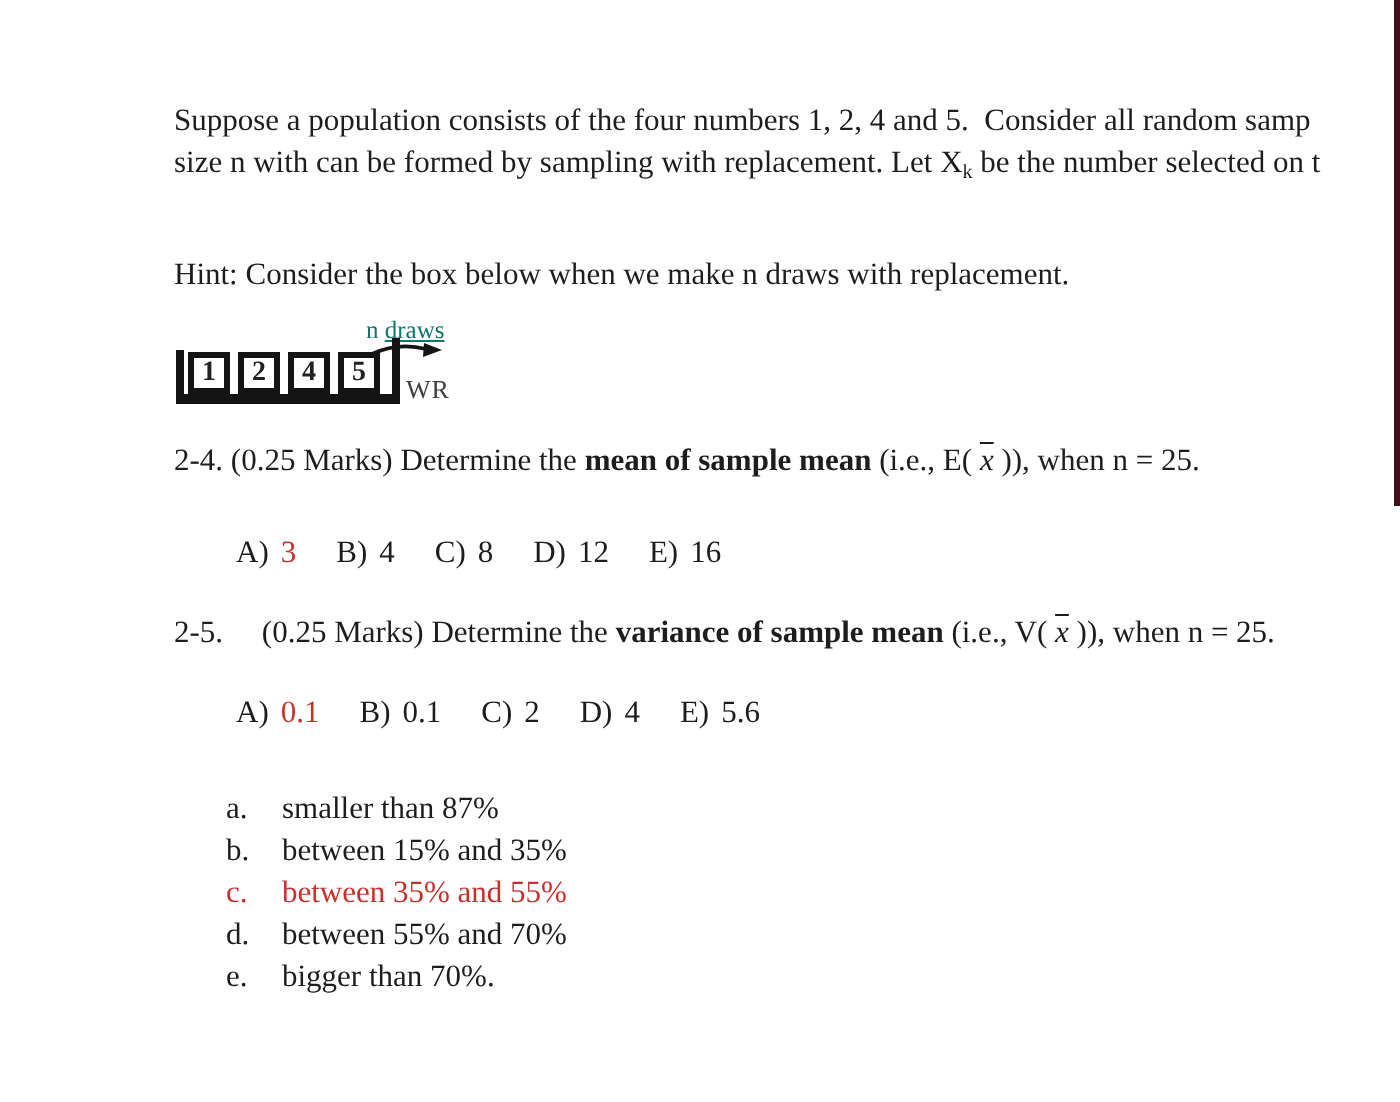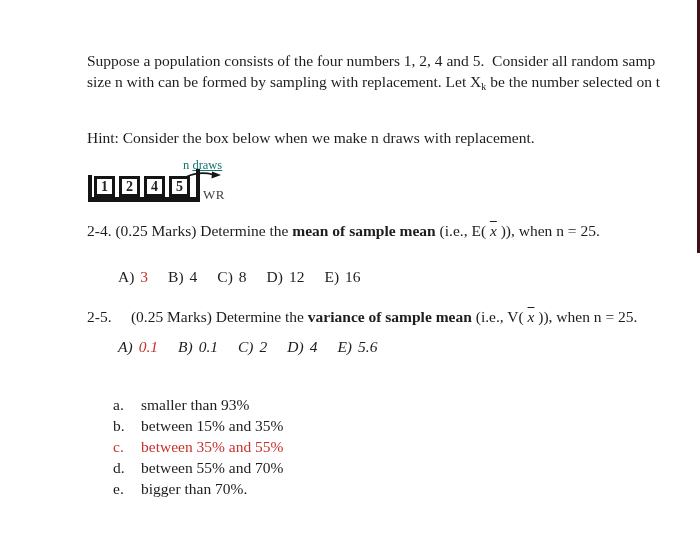--- a/index.html
+++ b/index.html
@@ -26,21 +26,21 @@
   .red{color:var(--red);}
   .sub{font-size:10px;vertical-align:-3px;}
   .xbar{font-style:italic;text-decoration:overline;}
 
   .b-header{top:18px;}
   .b-para{top:50px;line-height:21px;}
   .b-hint{top:129px;text-align:right;}
   .b-q24{top:222px;}
   .b-a24{top:252px;}
   .b-q25{top:288px;margin-top:20px;}
-  .b-a25{top:322px;font-style:italic;}
+  .b-a25{top:332px;}
   .b-q26{top:358px;}
   .b-choices{top:394px;}
 
   
   .mc{display:flex;gap:20px;padding-left:31px;margin-top:16px;}
   .mc-option{white-space:pre;}
   .mc-value{margin-left:6px;}
 
   
   .opt-row{display:flex;line-height:21px;}
@@ -111,21 +111,21 @@
       <span class="mc-option"><span class="mc-label">A)</span><span class="mc-value red">0.1</span></span>
       <span class="mc-option"><span class="mc-label">B)</span><span class="mc-value">0.1</span></span>
       <span class="mc-option"><span class="mc-label">C)</span><span class="mc-value">2</span></span>
       <span class="mc-option"><span class="mc-label">D)</span><span class="mc-value">4</span></span>
       <span class="mc-option"><span class="mc-label">E)</span><span class="mc-value">5.6</span></span>
     </div>
 
   <div class="block b-choices">
       <div class="opt-row">
         <span class="opt-marker">a.</span>
-        <span class="opt-text">smaller than 93%</span>
+        <span class="opt-text">smaller than 87%</span>
       </div>
       <div class="opt-row">
         <span class="opt-marker">b.</span>
         <span class="opt-text">between 15% and 35%</span>
       </div>
       <div class="opt-row red">
         <span class="opt-marker">c.</span>
         <span class="opt-text">between 35% and 55%</span>
       </div>
       <div class="opt-row">

